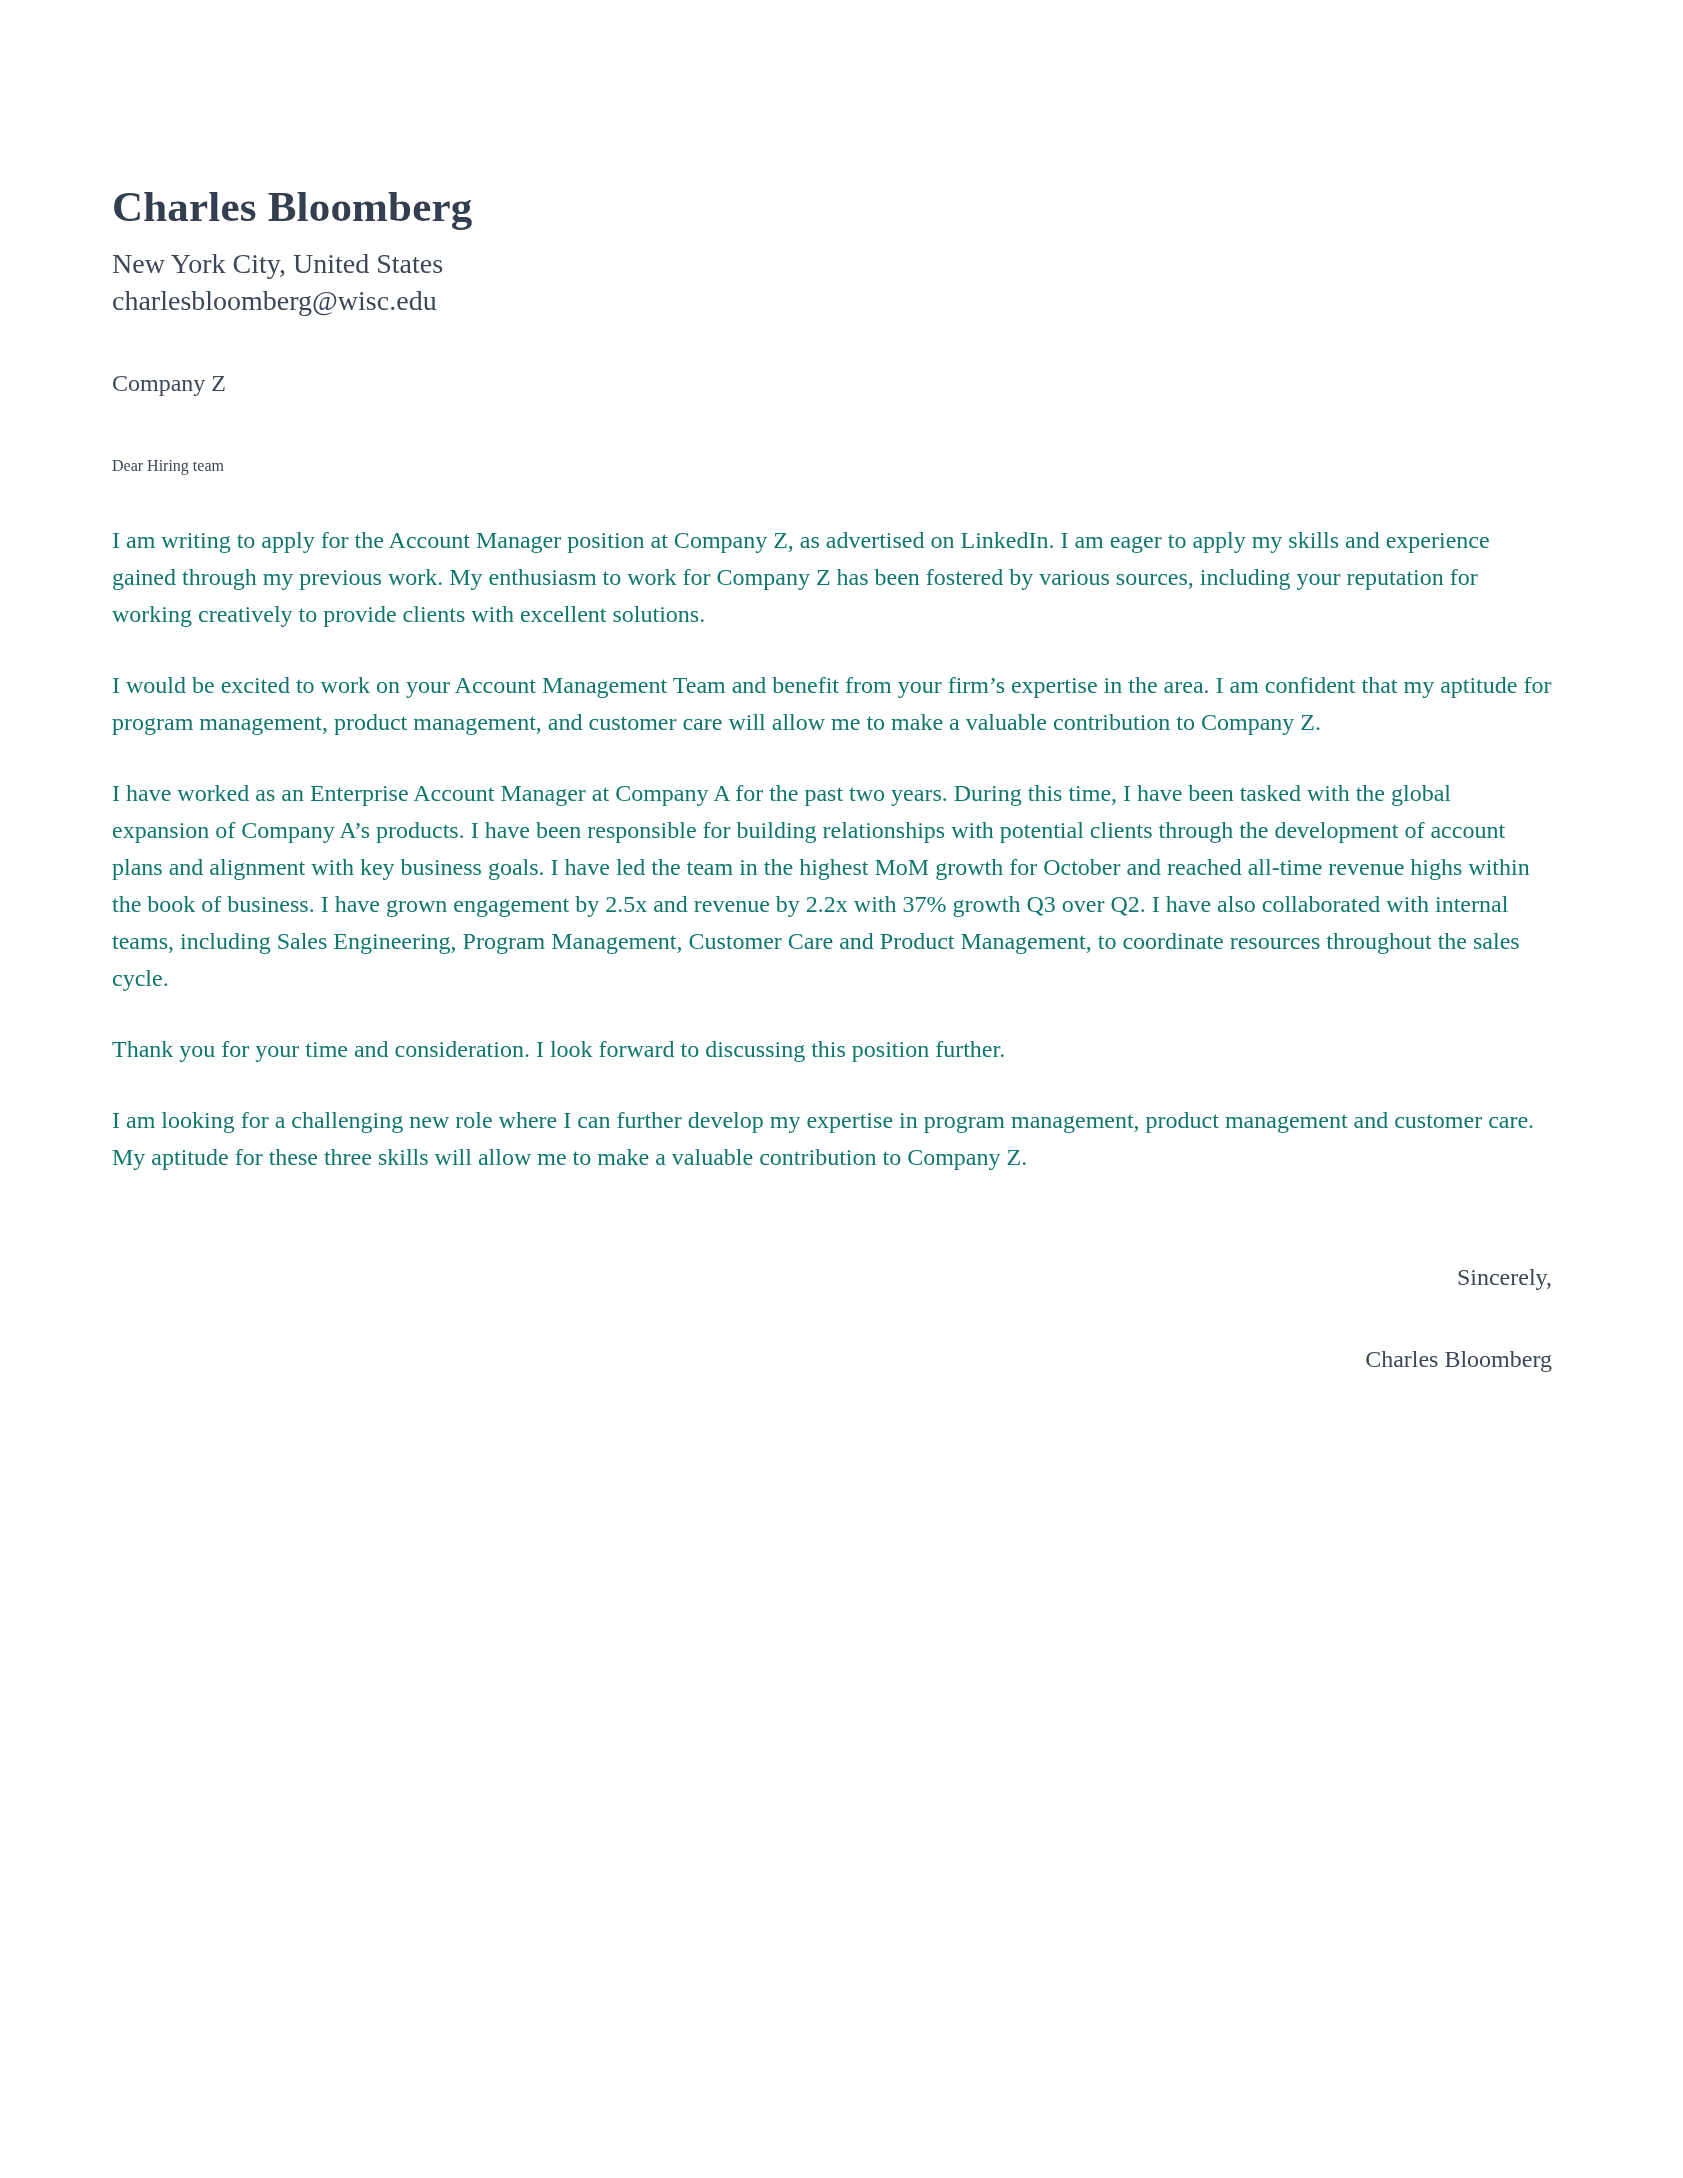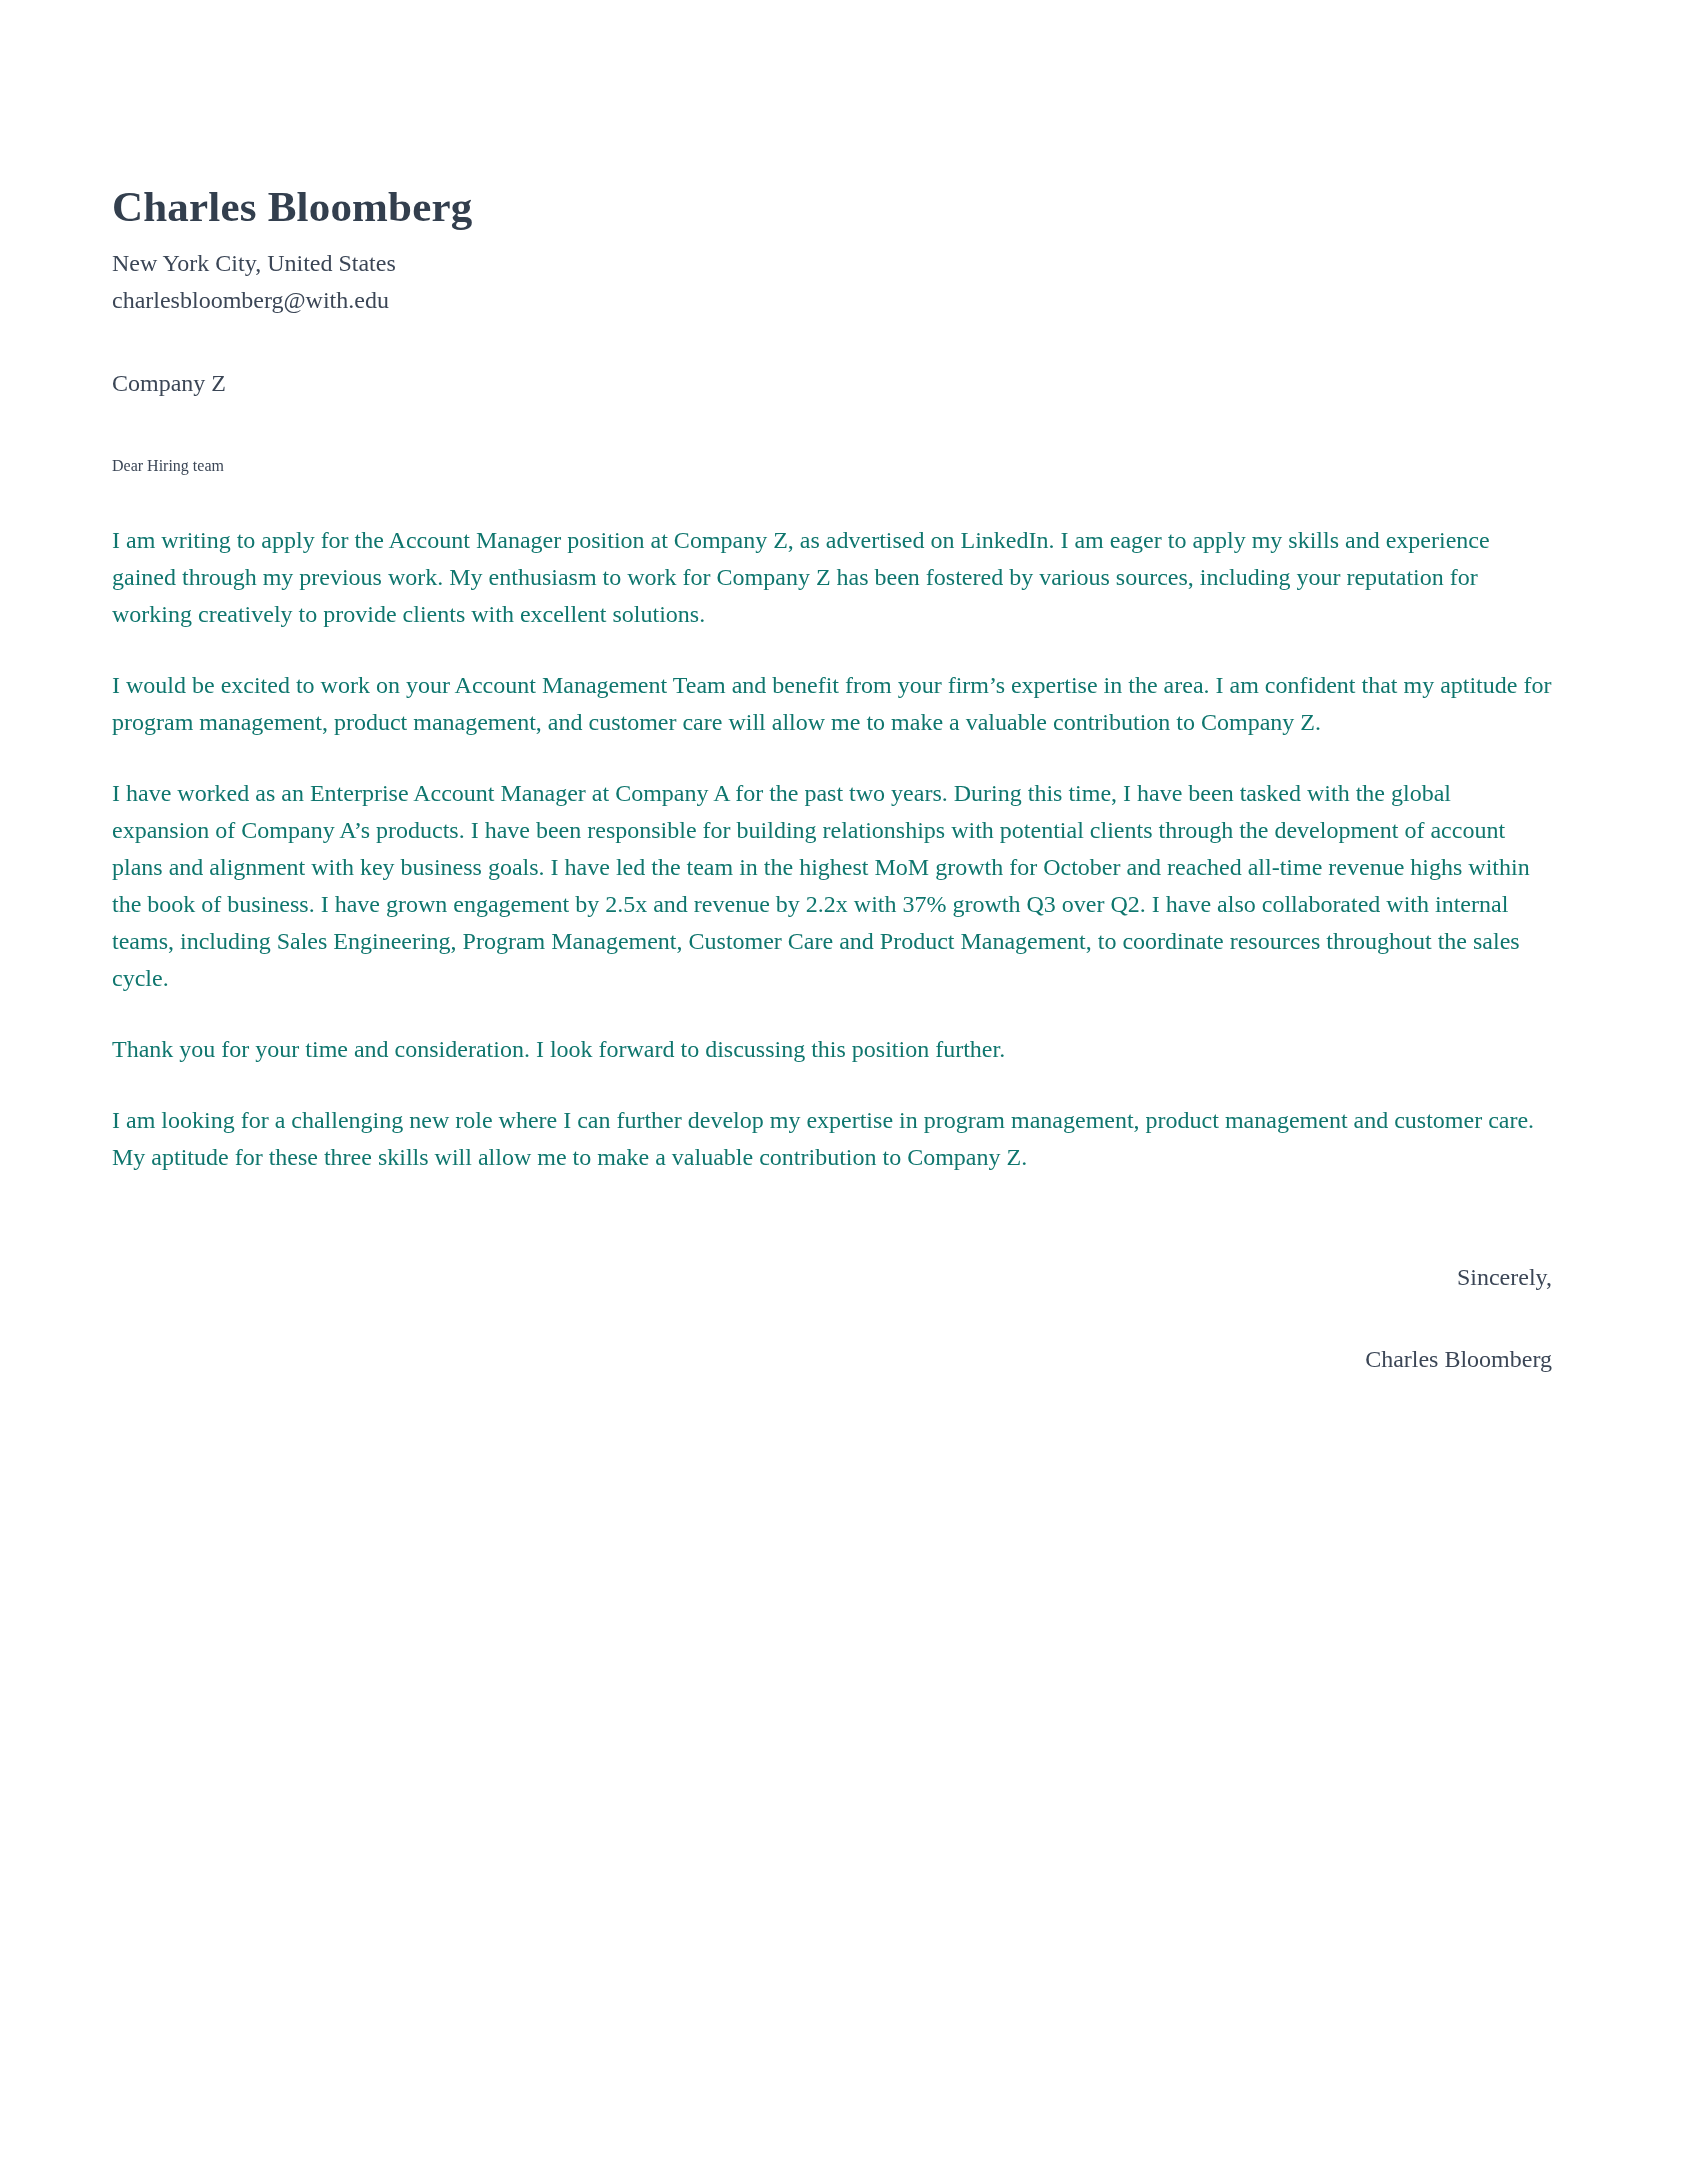--- a/index.html
+++ b/index.html
@@ -38,21 +38,21 @@
     line-height: 1.12;
     margin: 0 0 14px 0;
   }
 
   .sender-meta {
     margin: 0;
     padding: 0;
     list-style: none;
   }
   .sender-meta li {
-    font-size: 24px;
+    font-size: 28px;
     line-height: 37px;
     color: #3b4656;
     white-space: nowrap;
   }
 
   
   .recipient {
     font-size: 24px;
     line-height: 37px;
     margin: 46px 0 0 0;
@@ -96,21 +96,21 @@
 </head>
 <body>
 
 <div class="page">
   <div class="letter">
 
     <header>
       <h1 class="sender-name">Charles Bloomberg</h1>
       <ul class="sender-meta">
         <li>New York City, United States</li>
-        <li>charlesbloomberg@with.edu</li>
+        <li>charlesbloomberg@wisc.edu</li>
       </ul>
     </header>
 
     <p class="recipient">Company Z</p>
 
     <p class="salutation">Dear Hiring team</p>
 
     <section class="body-copy">
       <p>I am writing to apply for the Account Manager position at Company Z, as advertised on LinkedIn. I am eager to apply my skills and experience gained through my previous work. My enthusiasm to work for Company Z has been fostered by various sources, including your reputation for working creatively to provide clients with excellent solutions.</p>
       <p>I would be excited to work on your Account Management Team and benefit from your firm’s expertise in the area. I am confident that my aptitude for program management, product management, and customer care will allow me to make a valuable contribution to Company Z.</p>

